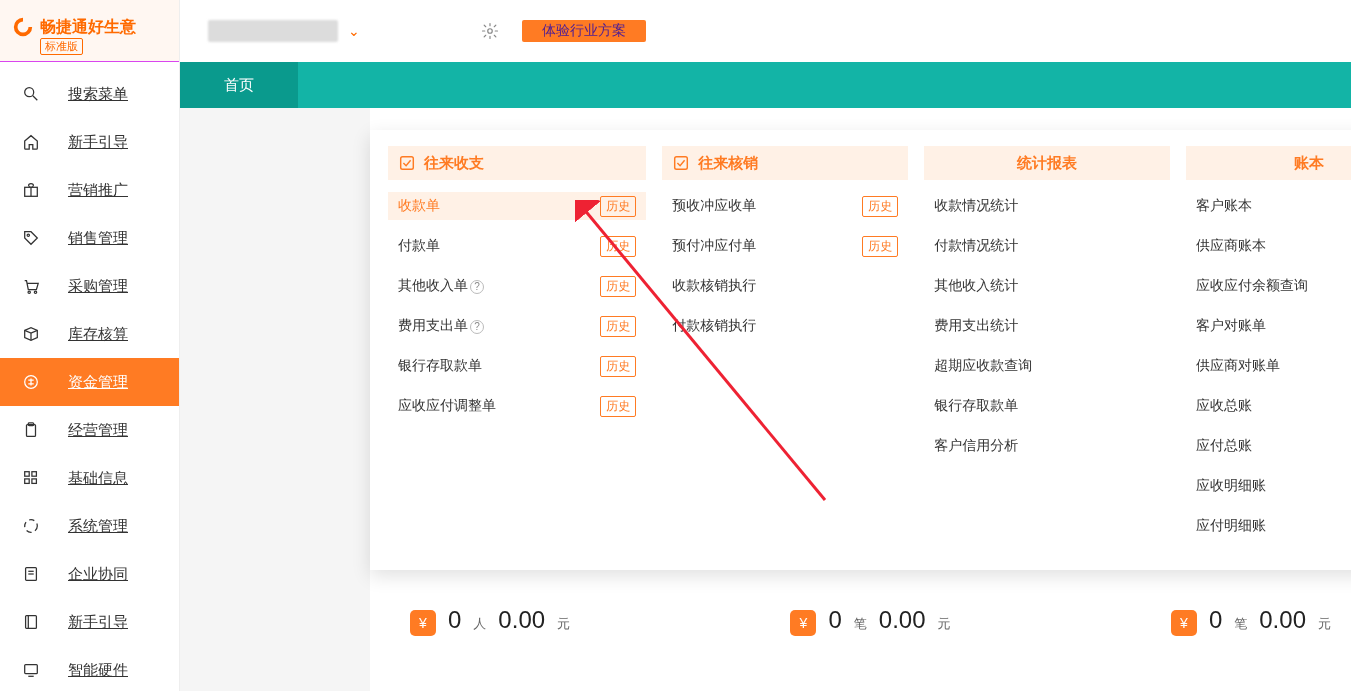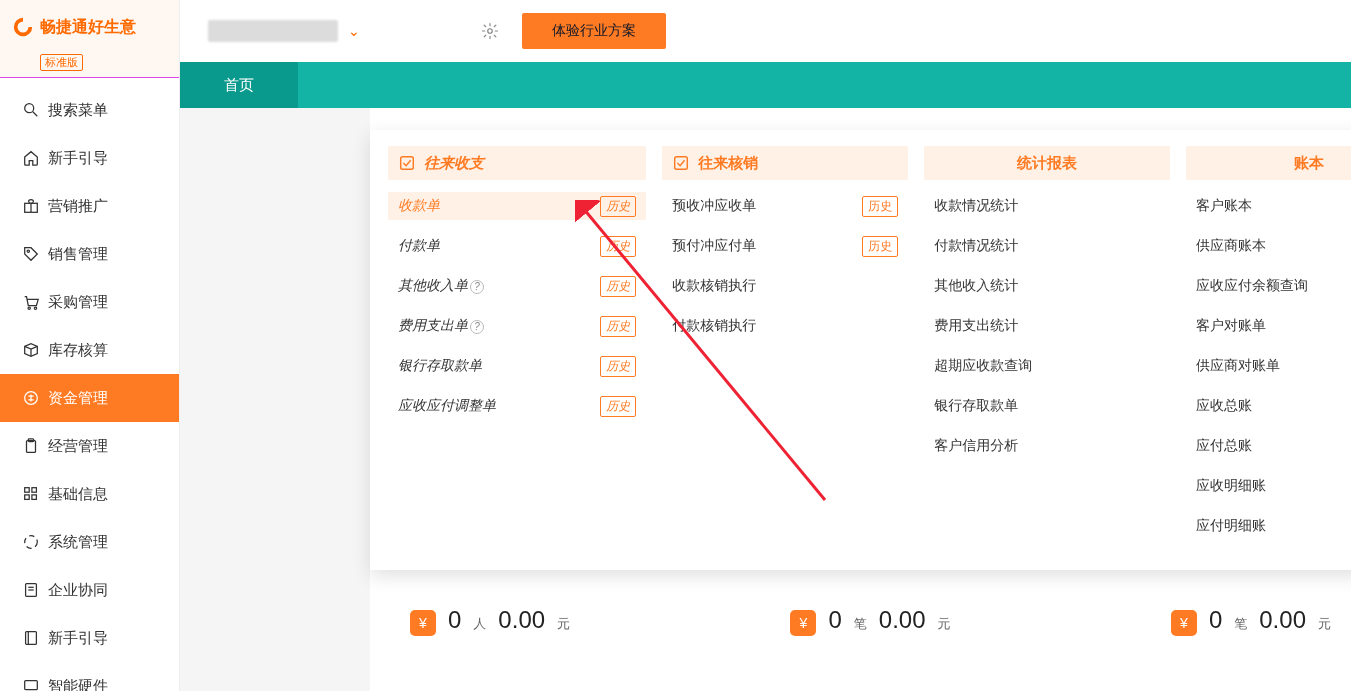--- a/index.html
+++ b/index.html
@@ -5,45 +5,45 @@
   * { box-sizing: border-box; margin: 0; padding: 0; }
   body { font-family: "Microsoft YaHei", "PingFang SC", sans-serif; font-size: 14px; color: #333; background: #f5f5f5; width: 1351px; height: 691px; overflow: hidden; position: relative; }
   .app { display: flex; height: 100%; }
 
   
   .sidebar { width: 180px; background: #fff; border-right: 1px solid #eee; display: flex; flex-direction: column; }
   .logo-area { padding: 16px 12px 6px; display: flex; flex-direction: column; border-bottom: 1px solid #d946ef; background: #fff7f2; }
   .logo-row { display: flex; align-items: center; gap: 6px; }
   .logo-mark { width: 22px; height: 22px; color: #ff6a00; }
   .logo-text { color: #ff6a00; font-weight: 700; font-size: 16px; }
-  .logo-badge { color: #ff6a00; font-size: 11px; border: 1px solid #ff6a00; padding: 0 4px; border-radius: 2px; margin-top: 16px; align-self: flex-start; margin-left: 28px; }
+  .logo-badge { color: #ff6a00; font-size: 11px; border: 1px solid #ff6a00; padding: 0 4px; border-radius: 2px; margin-top: 0; align-self: flex-start; margin-left: 28px; }
   .nav { flex: 1; padding-top: 8px; }
-  .nav-item { display: flex; align-items: center; gap: 8px; height: 48px; padding: 0 22px; color: #333; cursor: pointer; font-size: 15px; }
+  .nav-item { display: flex; align-items: center; gap: 28px; height: 48px; padding: 0 22px; color: #333; cursor: pointer; font-size: 15px; text-decoration: underline; }
   .nav-item.active { background: #ff7b23; color: #fff; }
   .nav-icon { width: 18px; height: 18px; display: flex; align-items: center; justify-content: center; stroke: currentColor; fill: none; }
 
   
   .main { flex: 1; display: flex; flex-direction: column; position: relative; }
 
   .topbar { height: 62px; background: #fff; display: flex; align-items: center; padding: 0 18px; gap: 18px; }
   .company-select { display: flex; align-items: center; gap: 10px; padding: 6px 10px; min-width: 260px; cursor: pointer; }
   .company-blur { width: 130px; height: 22px; background: #dcdcdc; filter: blur(1px); border-radius: 2px; }
   .chevron-down { color: #ff6a00; font-size: 14px; }
   .gear-btn { width: 28px; height: 28px; display: flex; align-items: center; justify-content: center; color: #888; cursor: pointer; }
-  .cta-btn { background: #ff7b23; color: #0f172a; border: none; height: 36px; padding: 0 30px; font-size: 14px; cursor: pointer; border-radius: 2px; }
+  .cta-btn { background: #ff7b23; color: #4c1d95; border: none; height: 22px; padding: 0 20px; font-size: 14px; cursor: pointer; border-radius: 2px; }
 
   .tabstrip { height: 46px; background: #13b4a6; display: flex; align-items: stretch; }
   .tab { display: flex; align-items: center; padding: 0 44px; color: #fff; cursor: pointer; font-size: 15px; }
   .tab.active { background: #0a9a8d; }
 
   
   .mega-wrap { position: absolute; left: 190px; top: 130px; width: 1080px; background: #fff; box-shadow: 0 6px 18px rgba(0,0,0,0.12); padding: 16px 18px 30px; z-index: 20; }
   .mega-cols { display: flex; gap: 16px; }
   .mega-col { flex: 1; }
-  .mega-col.first { flex: 1.05; font-style: italic; }
+  .mega-col.first { flex: 1.05; }
   .col-head { height: 34px; background: #fff1e6; display: flex; align-items: center; gap: 8px; padding: 0 10px; color: #ff7b23; font-size: 15px; font-weight: 600; margin-bottom: 12px; }
   .col-head.center { justify-content: center; }
   .col-icon { width: 18px; height: 18px; color: #ff7b23; }
   .mega-row { height: 28px; display: flex; align-items: center; justify-content: space-between; padding: 12px 10px; color: #333; cursor: pointer; font-size: 14px; margin-top: 12px; }
   .mega-row.hl { background: #fff1e6; color: #ff7b23; }
   .hist-badge { border: 1px solid #ff7b23; color: #ff7b23; font-size: 12px; padding: 1px 5px; border-radius: 2px; cursor: pointer; }
   .q-icon { display: inline-block; border: 1px solid #bbb; color: #888; width: 14px; height: 14px; line-height: 12px; font-size: 10px; text-align: center; border-radius: 50%; margin-left: 2px; }
 
   
   .bg-content { position: absolute; left: 190px; right: 0; top: 108px; bottom: 0; background: #fff; z-index: 1; padding: 10px; }

